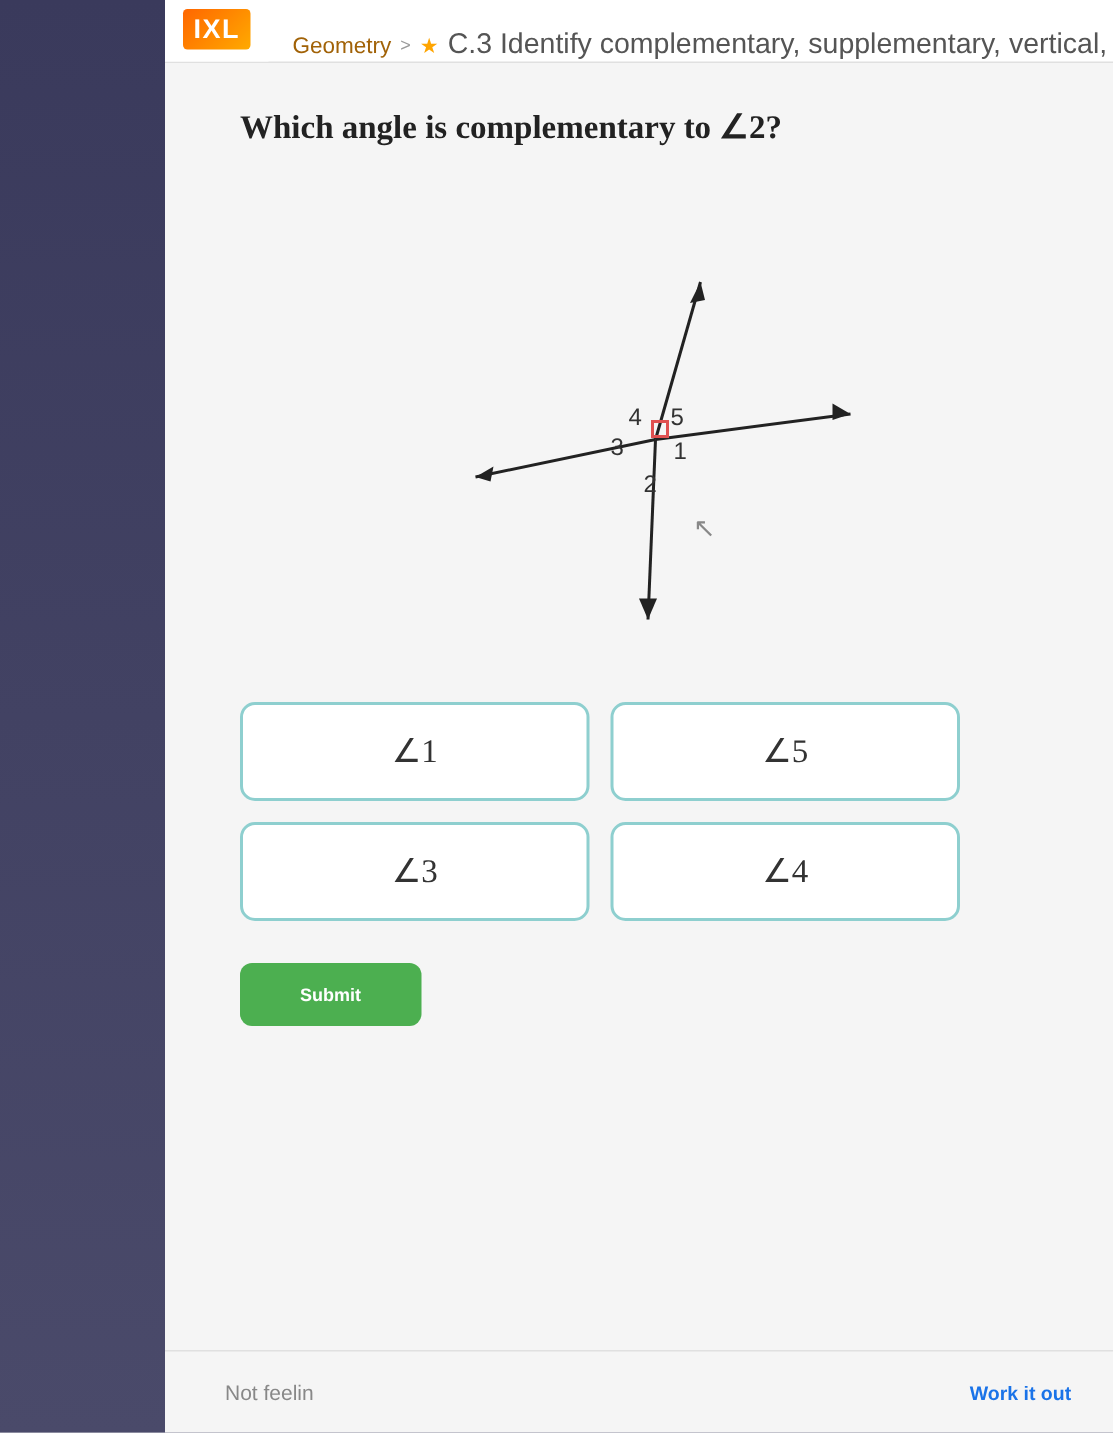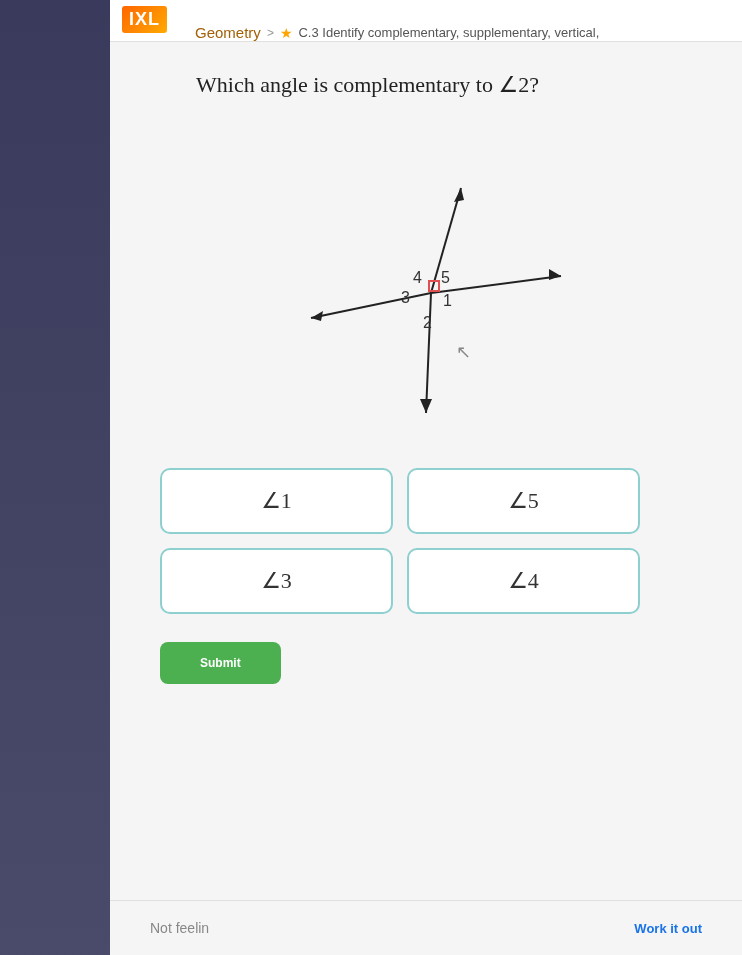--- a/index.html
+++ b/index.html
@@ -76,41 +76,40 @@
       font-size: 12px;
     }
 
     .breadcrumb-star {
       color: #ffa500;
       font-size: 14px;
     }
 
     .breadcrumb-current {
       color: #555;
-      font-size: 13px;
+      font-size: 19px;
       overflow: hidden;
       text-overflow: ellipsis;
     }
 
     .question-area {
       flex: 1;
       background: #f5f5f5;
       padding: 30px 40px 20px 50px;
       display: flex;
       flex-direction: column;
       align-items: flex-start;
     }
 
     .question-text {
       font-size: 22px;
-      font-weight: 400;
+      font-weight: 700;
       color: #222;
       margin-bottom: 30px;
       font-family: 'Georgia', serif;
-      margin-left: 36px;
     }
 
     .diagram-area {
       width: 100%;
       display: flex;
       justify-content: center;
       margin-bottom: 40px;
     }
 
     .answers-grid {

